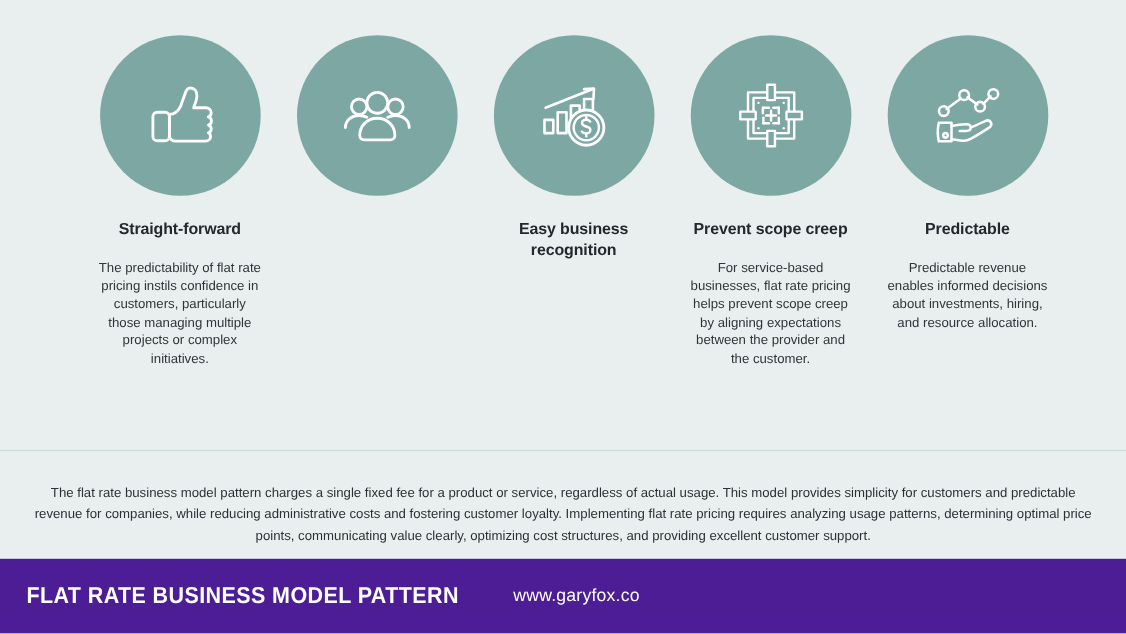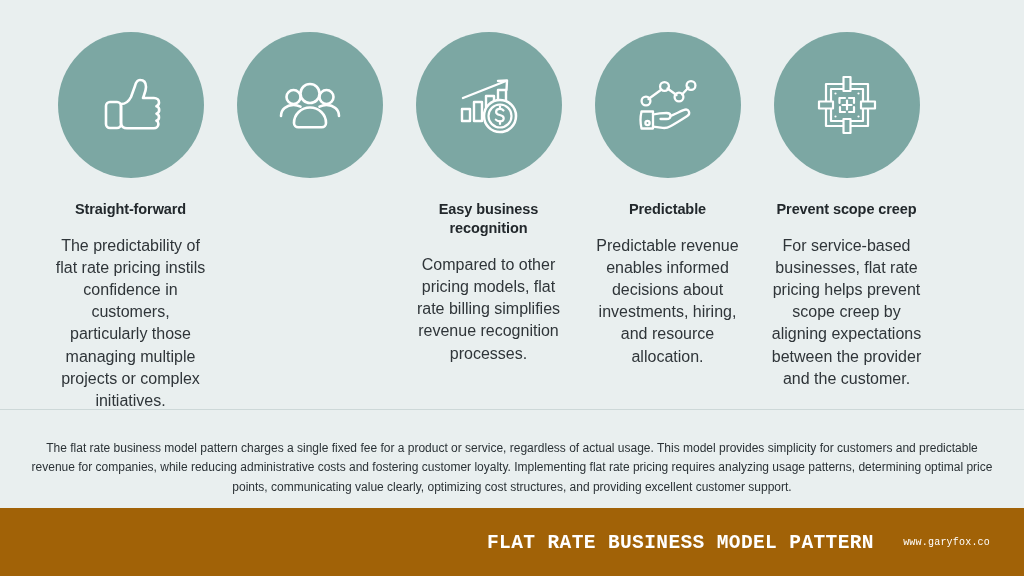--- a/index.html
+++ b/index.html
@@ -15,21 +15,21 @@
   }
 
   
   #cards {
     position:absolute;
     top:0; left:0;
     width:1024px;
     height:410px;
     display:flex;
     justify-content:flex-start;
-    padding-left:41px;
+    padding-left:74px;
   }
   .card {
     width:179px;
     display:flex;
     flex-direction:column;
     align-items:center;
   }
   .circle {
     width:146px;
     height:146px;
@@ -48,21 +48,21 @@
     font-size:14.5px;
     font-weight:700;
     line-height:1.32;
     text-align:center;
     color:#22282c;
     letter-spacing:-0.1px;
     width:150px;
   }
   .card-body {
     margin-top:16px;
-    font-size:16px;
+    font-size:12px;
     line-height:1.38;
     text-align:center;
     color:#2f3539;
     width:150px;
   }
 
   
   #divider {
     position:absolute;
     top:409px; left:0;
@@ -79,39 +79,39 @@
     color:#2b3236;
     text-align:center;
   }
 
   
   #footer {
     position:absolute;
     left:0; bottom:0;
     width:1024px;
     height:68px;
-    background:#a16207;
+    background:#4c1d95;
     display:flex;
     align-items:center;
-    justify-content:flex-end;
+    justify-content:flex-start;
     padding:0 34px 0 24px;
-    font-family:Liberation Mono, monospace;
   }
   #footer-title {
     color:#ffffff;
     font-size:21px;
     font-weight:700;
     letter-spacing:0.4px;
     transform:scaleX(0.93);
     transform-origin:left center;
   }
   #footer-url {
     color:#ffffff;
-    font-size:10px;
+    font-size:16px;
     letter-spacing:0.2px;
+    margin-left:20px;
   }
 </style>
 </head>
 <body>
 
 <div id="cards">
 
   <div class="card">
     <div class="circle">
       <span>
@@ -152,43 +152,20 @@
           <rect x="46" y="22" width="8" height="31"></rect>
           <circle cx="48" cy="48" r="16" stroke-width="2.6" fill="#7ca7a3"></circle>
           <circle cx="48" cy="48" r="11.5" stroke-width="2.2"></circle>
           <path d="M51.5 42.5 c-1-1.2-2.3-1.6-3.7-1.6 c-2.1 0-3.7 1.2-3.7 3 c0 1.8 1.5 2.6 3.7 3.1 c2.2 0.5 3.9 1.3 3.9 3.2 c0 1.9-1.8 3.1-3.9 3.1 c-1.6 0-3-0.5-4-1.7" stroke-width="2.2"></path>
           <path d="M48 38.4 L48 41" stroke-width="2.2"></path>
           <path d="M48 53.3 L48 56" stroke-width="2.2"></path>
         </svg>
       </span>
     </div>
     <div class="card-title">Easy business recognition</div>
-    <div class="card-body">Compared to other pricing models, flat rate billing simplifies revenue recognition processes.</div>
-  </div>
-
-  <div class="card">
-    <div class="circle">
-      <span>
-        <svg width="74" height="74" viewBox="0 0 74 74" fill="none" stroke="#ffffff" stroke-width="2.3" stroke-linejoin="round" stroke-linecap="round">
-          <path d="M17.5 31 L30.5 21.5"></path>
-          <path d="M36.5 20.5 L45.5 27"></path>
-          <path d="M51 26.5 L57.5 19.5"></path>
-          <circle cx="15" cy="33" r="4.4"></circle>
-          <circle cx="33.5" cy="18.5" r="4.4"></circle>
-          <circle cx="48" cy="29" r="4.4"></circle>
-          <circle cx="60" cy="17.5" r="4.4"></circle>
-          <path d="M10.5 43.5 h11.5 v17 h-11.5 c-0.6-2.6-1-5.4-1-8.5 c0-3.1 0.4-5.9 1-8.5 Z"></path>
-          <circle cx="16.5" cy="55" r="2.1"></circle>
-          <path d="M22 46.5 c4.5-1 10-1.5 13.5-1.5 c2.6 0 4 1.3 4 3 c0 1.8-1.5 3-4 3 h-6"></path>
-          <path d="M39.5 48 c4-1.8 9.5-4.4 13-5.9 c2.5-1.1 4.6-0.3 5.4 1.4 c0.8 1.8-0.1 3.6-2 4.8 c-5 3.2-12 7.6-16.5 10 c-2.6 1.4-5 2-7.7 1.6 l-9.7-1.3"></path>
-        </svg>
-      </span>
-    </div>
-    <div class="card-title">Predictable</div>
-    <div class="card-body">Predictable revenue enables informed decisions about investments, hiring, and resource allocation.</div>
   </div>
 
   <div class="card">
     <div class="circle">
       <span>
         <svg width="74" height="74" viewBox="0 0 74 74" fill="none" stroke="#ffffff" stroke-width="2.2" stroke-linejoin="round" stroke-linecap="round">
           <rect x="16" y="16" width="42" height="42"></rect>
           <rect x="21" y="21" width="32" height="32"></rect>
           <circle cx="25.5" cy="25.5" r="1.1" fill="#ffffff" stroke="none"></circle>
           <circle cx="48.5" cy="25.5" r="1.1" fill="#ffffff" stroke="none"></circle>
@@ -208,20 +185,42 @@
           <rect x="33.5" y="51" width="7" height="14" fill="#7ca7a3"></rect>
           <rect x="9" y="33.5" width="14" height="7" fill="#7ca7a3"></rect>
           <rect x="51" y="33.5" width="14" height="7" fill="#7ca7a3"></rect>
         </svg>
       </span>
     </div>
     <div class="card-title">Prevent scope creep</div>
     <div class="card-body">For service-based businesses, flat rate pricing helps prevent scope creep by aligning expectations between the provider and the customer.</div>
   </div>
 
+  <div class="card">
+    <div class="circle">
+      <span>
+        <svg width="74" height="74" viewBox="0 0 74 74" fill="none" stroke="#ffffff" stroke-width="2.3" stroke-linejoin="round" stroke-linecap="round">
+          <path d="M17.5 31 L30.5 21.5"></path>
+          <path d="M36.5 20.5 L45.5 27"></path>
+          <path d="M51 26.5 L57.5 19.5"></path>
+          <circle cx="15" cy="33" r="4.4"></circle>
+          <circle cx="33.5" cy="18.5" r="4.4"></circle>
+          <circle cx="48" cy="29" r="4.4"></circle>
+          <circle cx="60" cy="17.5" r="4.4"></circle>
+          <path d="M10.5 43.5 h11.5 v17 h-11.5 c-0.6-2.6-1-5.4-1-8.5 c0-3.1 0.4-5.9 1-8.5 Z"></path>
+          <circle cx="16.5" cy="55" r="2.1"></circle>
+          <path d="M22 46.5 c4.5-1 10-1.5 13.5-1.5 c2.6 0 4 1.3 4 3 c0 1.8-1.5 3-4 3 h-6"></path>
+          <path d="M39.5 48 c4-1.8 9.5-4.4 13-5.9 c2.5-1.1 4.6-0.3 5.4 1.4 c0.8 1.8-0.1 3.6-2 4.8 c-5 3.2-12 7.6-16.5 10 c-2.6 1.4-5 2-7.7 1.6 l-9.7-1.3"></path>
+        </svg>
+      </span>
+    </div>
+    <div class="card-title">Predictable</div>
+    <div class="card-body">Predictable revenue enables informed decisions about investments, hiring, and resource allocation.</div>
+  </div>
+
 </div>
 
 <div id="divider"></div>
 
 <p id="summary">The flat rate business model pattern charges a single fixed fee for a product or service, regardless of actual usage. This model provides simplicity for customers and predictable revenue for companies, while reducing administrative costs and fostering customer loyalty. Implementing flat rate pricing requires analyzing usage patterns, determining optimal price points, communicating value clearly, optimizing cost structures, and providing excellent customer support.</p>
 
 <div id="footer">
   <div id="footer-title">FLAT RATE BUSINESS MODEL PATTERN</div>
   <div id="footer-url">www.garyfox.co</div>
 </div>

